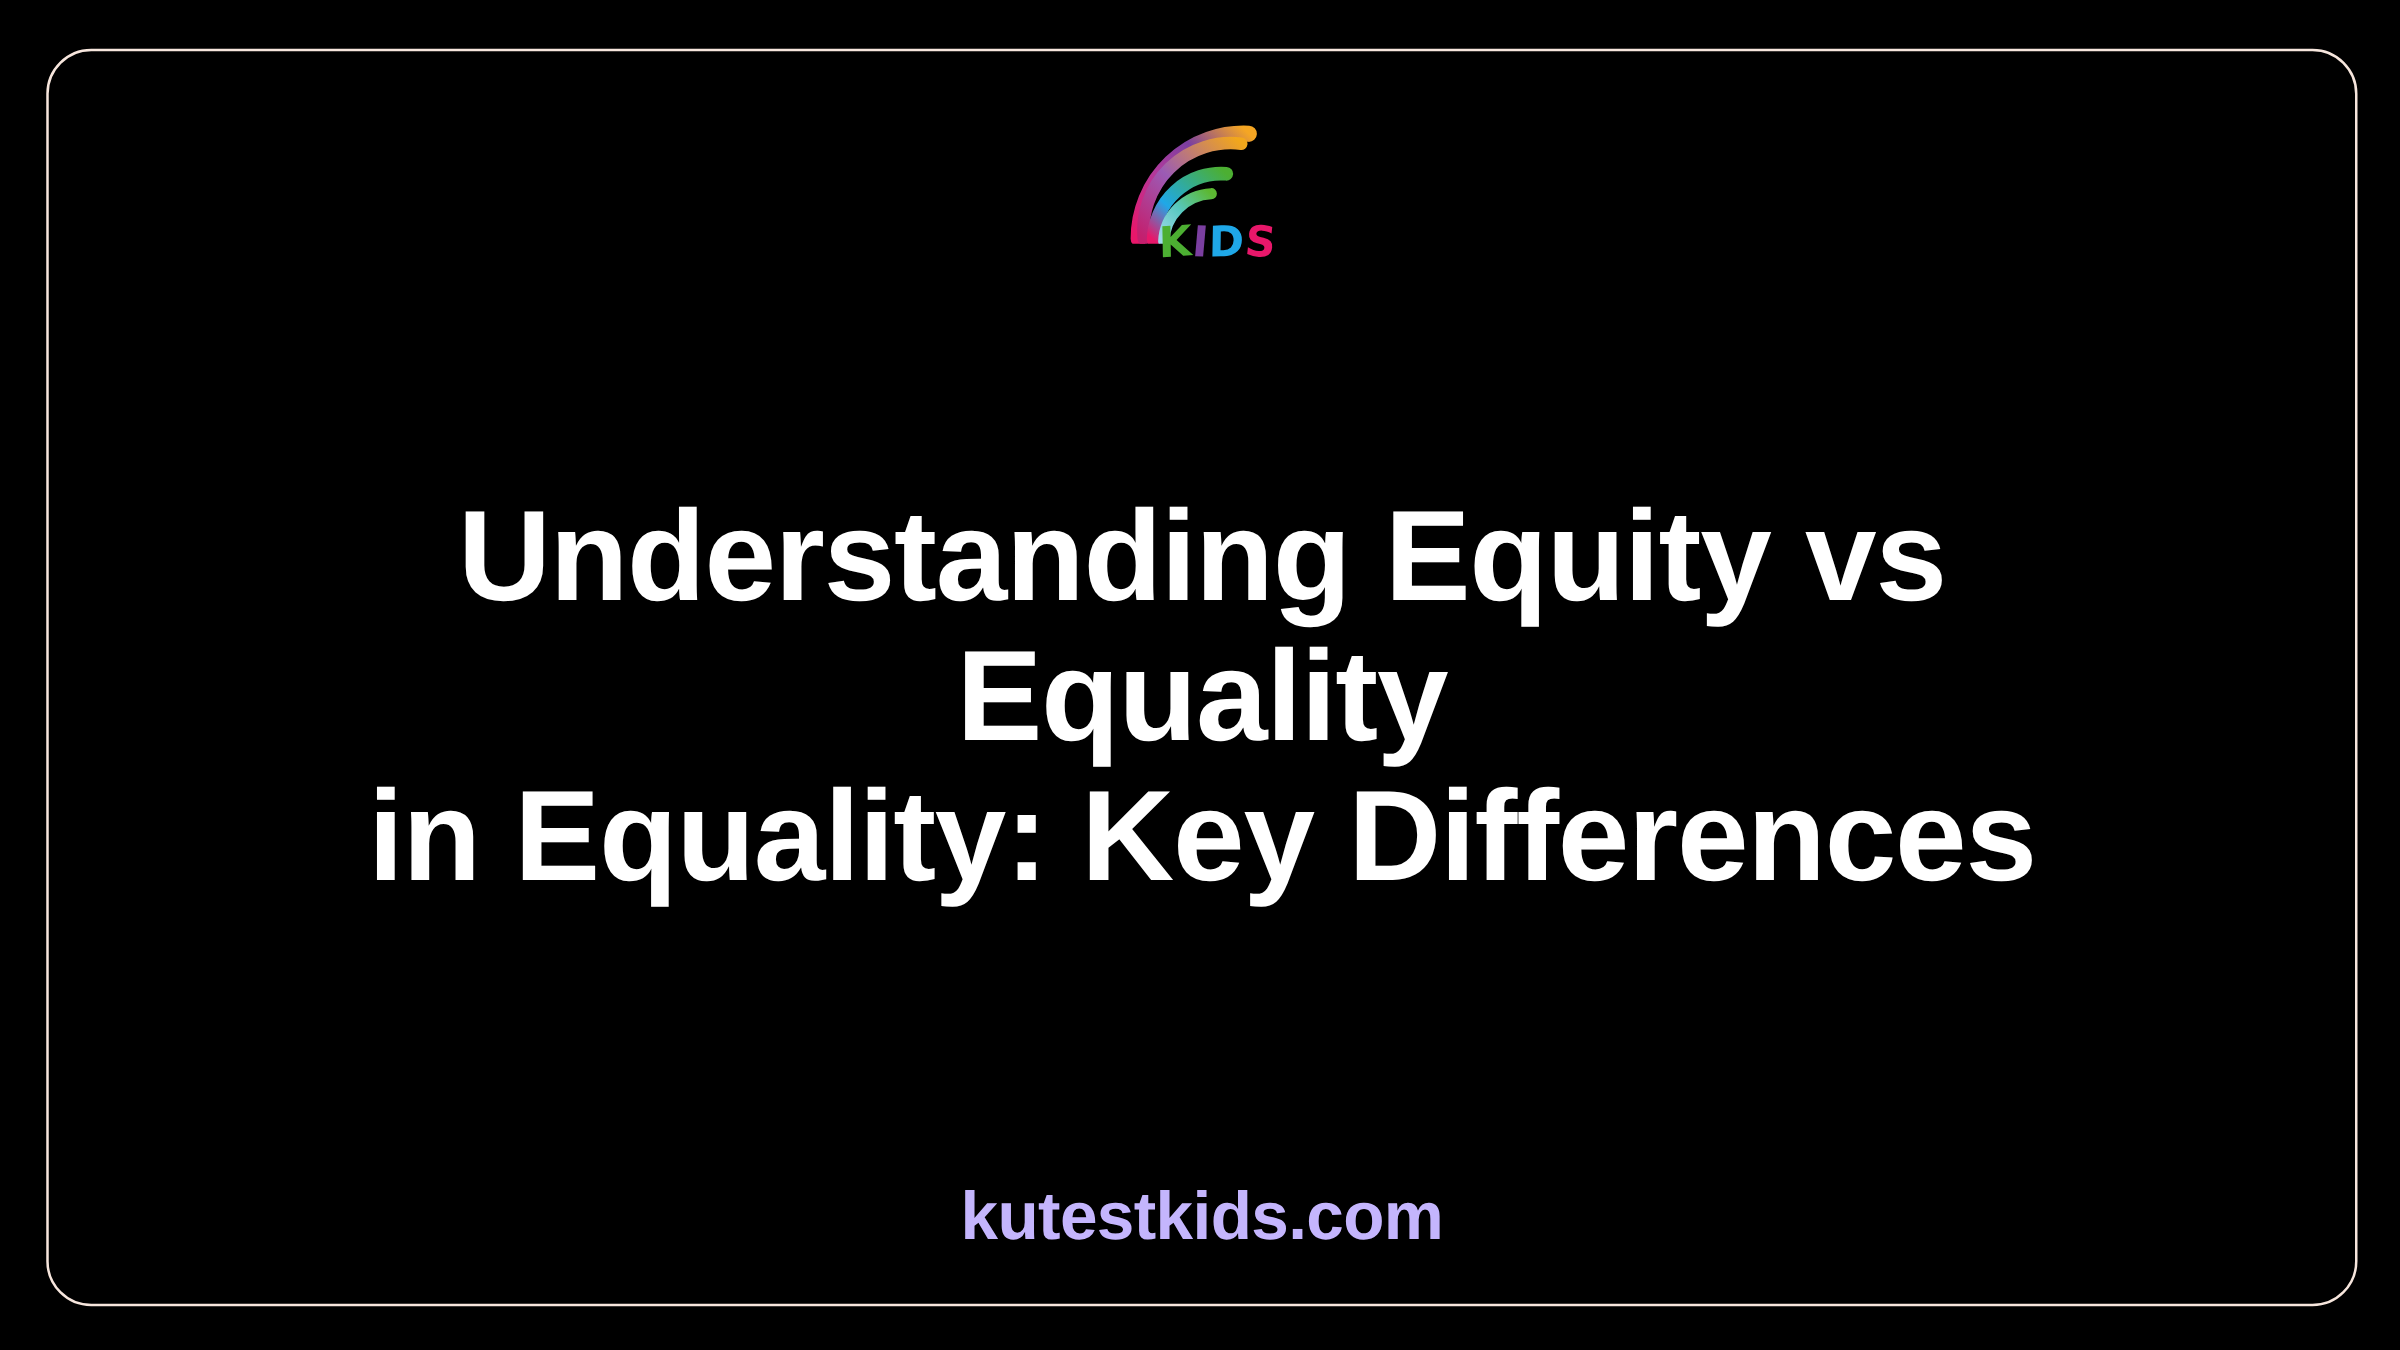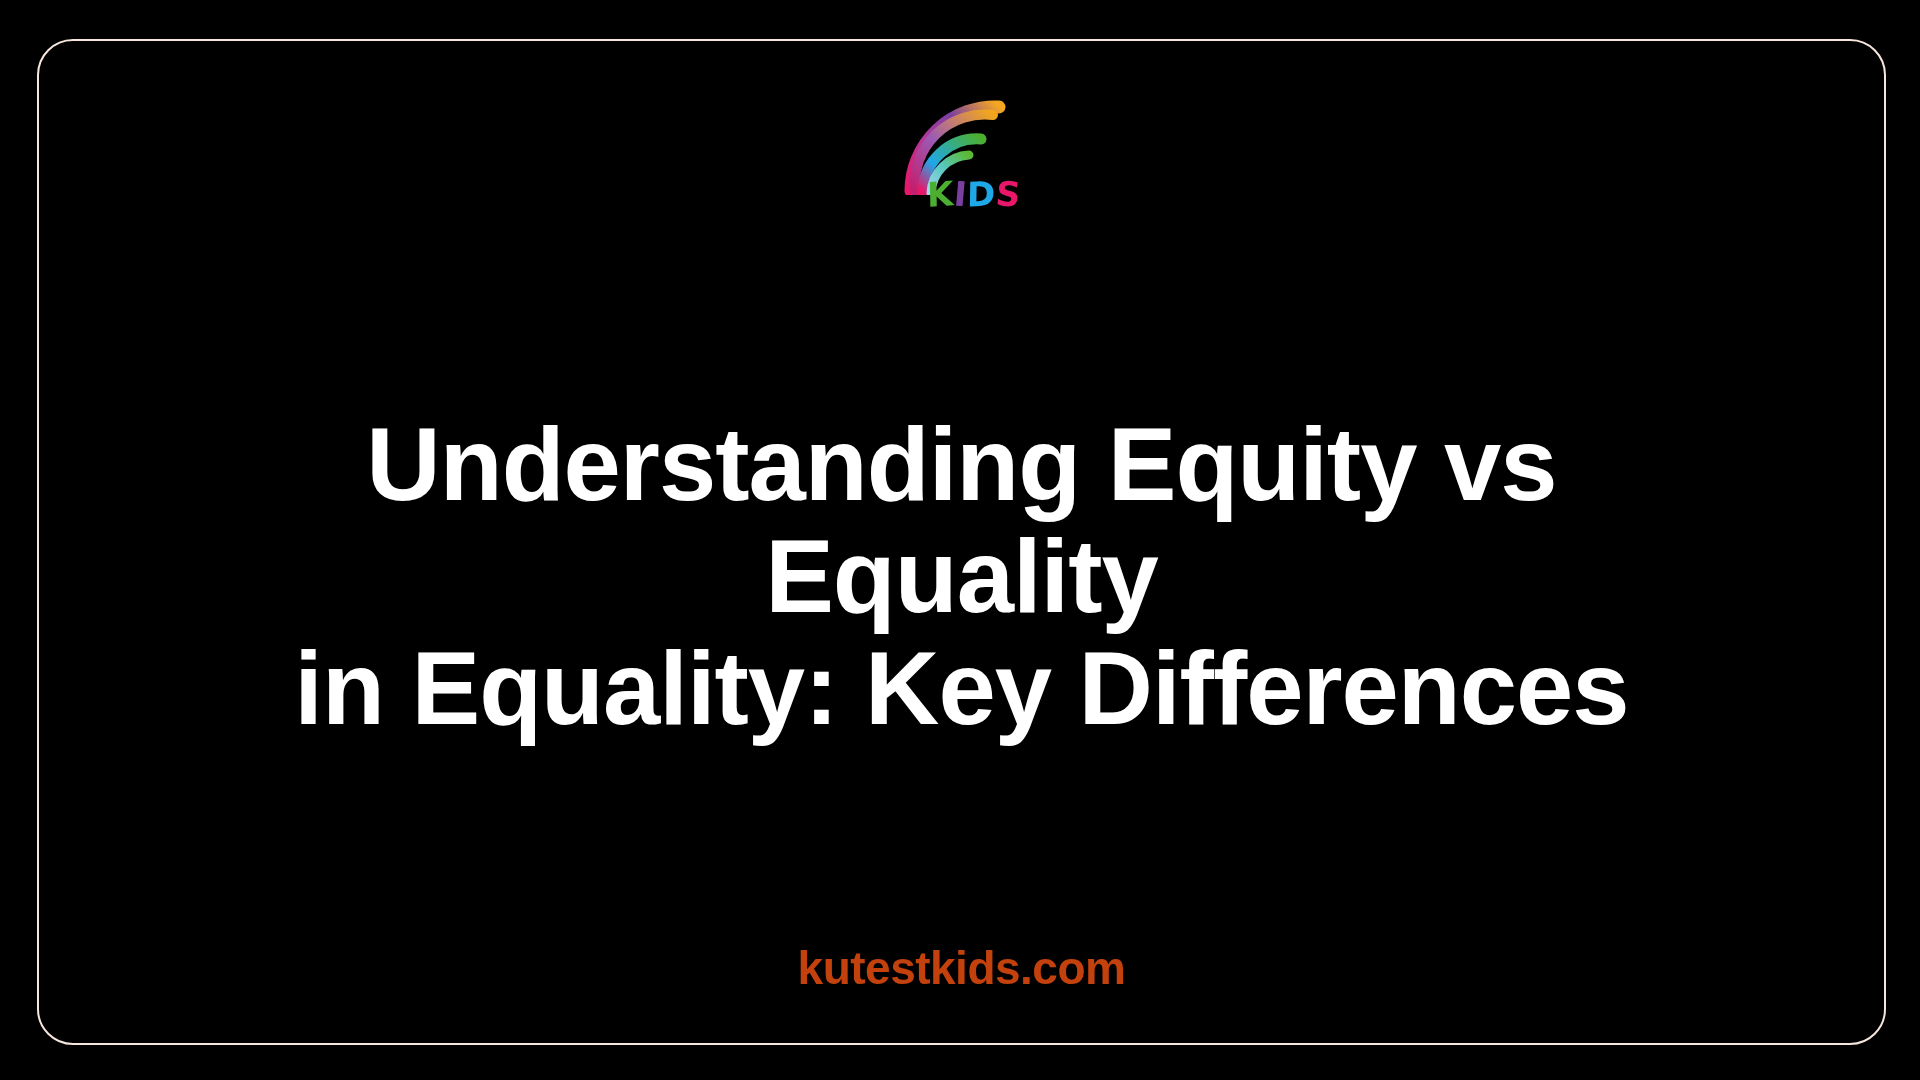--- a/index.html
+++ b/index.html
@@ -80,21 +80,21 @@
   .logo-k { color:#4caf32; transform:rotate(-4deg); }
   .logo-i { color:#7b3fa0; transform:rotate(2deg); }
   .logo-d { color:#1fa8e8; transform:rotate(-2deg); }
   .logo-s { color:#e8176a; transform:rotate(3deg); }
 
   
   .headline-wrap {
     position:absolute;
     left:0;
     right:0;
-    top:368px;
+    top:348px;
     display:flex;
     align-items:center;
     justify-content:center;
   }
 
   .headline {
     color:#ffffff;
     font-family:"Liberation Sans", sans-serif;
     font-weight:bold;
     font-size:103px;
@@ -109,24 +109,24 @@
     position:absolute;
     left:0;
     right:0;
     top:900px;
     display:flex;
     align-items:center;
     justify-content:center;
   }
 
   .footer-url {
-    color:#c2410c;
+    color:#c4b5fd;
     font-family:"Liberation Sans", sans-serif;
     font-weight:bold;
-    font-size:46px;
+    font-size:54px;
     letter-spacing:-0.5px;
     line-height:1.2;
   }
 </style>
 </head>
 <body>
 
 <div class="canvas">
 
   <div class="card">

